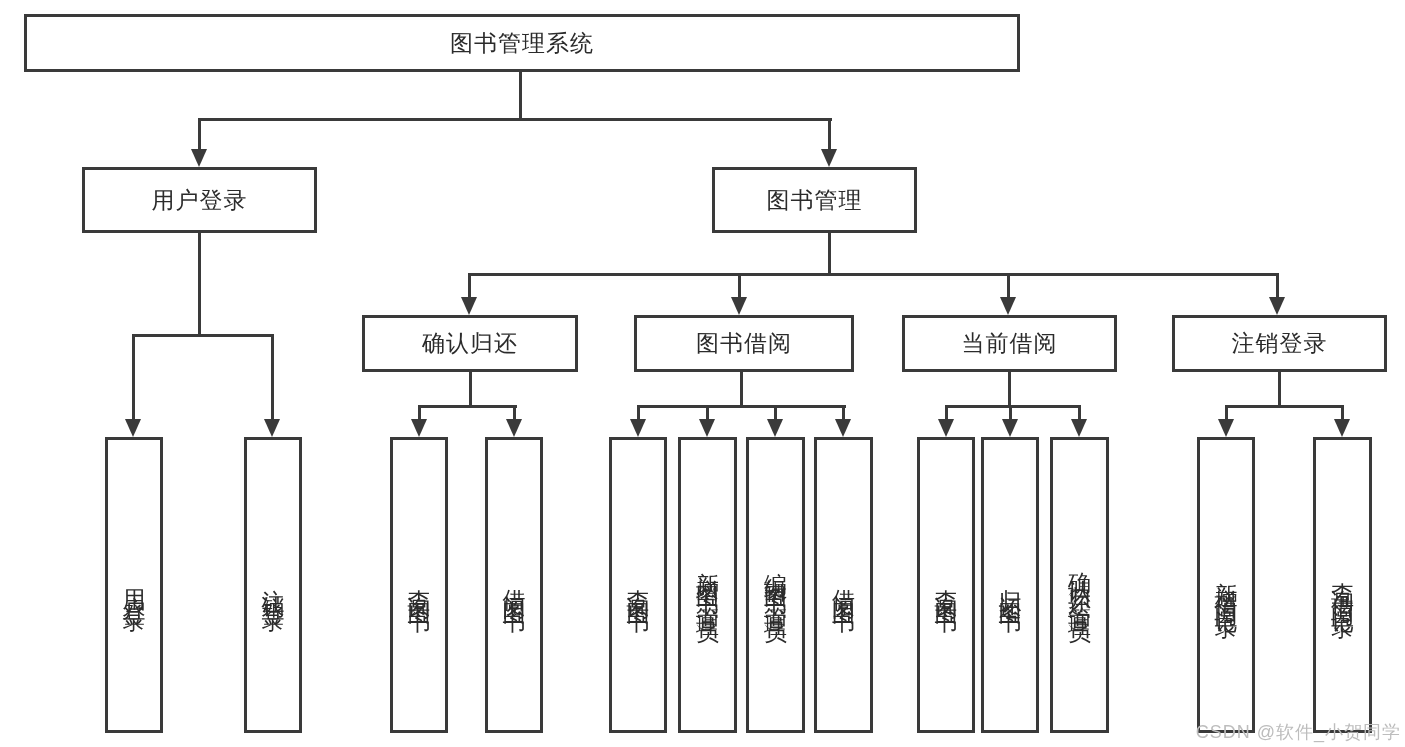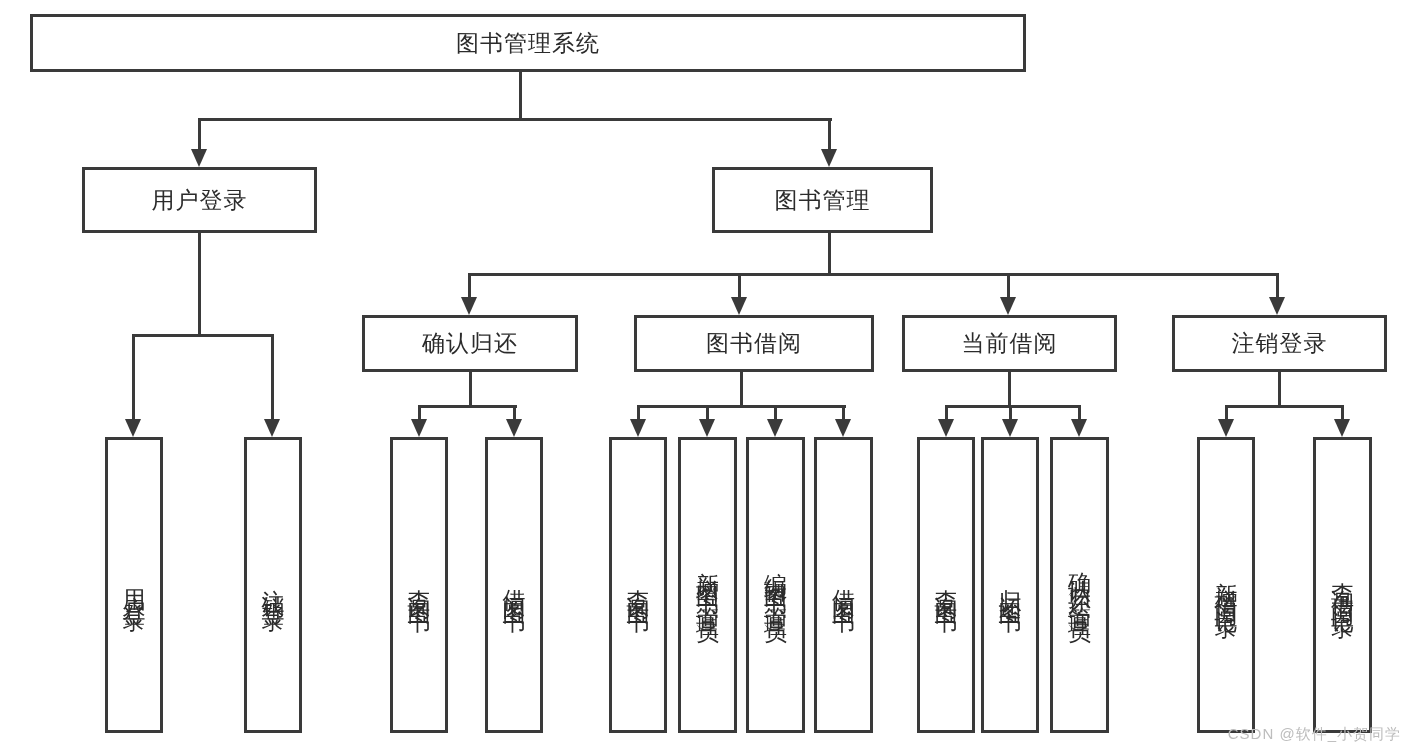--- a/index.html
+++ b/index.html
@@ -37,38 +37,38 @@
     position:absolute;
     width:0;height:0;
     border-left:8px solid transparent;
     border-right:8px solid transparent;
     border-top:18px solid #3a3a3a;
   }
   .watermark{
     position:absolute;
     right:4px;
     bottom:3px;
-    font-size:15px;
+    font-size:18px;
     color:#bdbdbd;
     letter-spacing:1px;
     white-space:nowrap;
   }
 </style>
 </head>
 <body>
 
 <div id="stage">
 
-  <div class="box" style="left:30px;top:14px;width:996px;height:58px;">图书管理系统</div>
+  <div class="box" style="left:24px;top:14px;width:996px;height:58px;">图书管理系统</div>
 
   <div class="box" style="left:82px;top:167px;width:235px;height:66px;">用户登录</div>
-  <div class="box" style="left:712px;top:167px;width:221px;height:66px;">图书管理</div>
+  <div class="box" style="left:712px;top:167px;width:205px;height:66px;">图书管理</div>
 
   <div class="box" style="left:362px;top:315px;width:216px;height:57px;">确认归还</div>
-  <div class="box" style="left:634px;top:315px;width:240px;height:57px;">图书借阅</div>
+  <div class="box" style="left:634px;top:315px;width:220px;height:57px;">图书借阅</div>
   <div class="box" style="left:902px;top:315px;width:215px;height:57px;">当前借阅</div>
   <div class="box" style="left:1172px;top:315px;width:215px;height:57px;">注销登录</div>
 
   <div class="box vbox" style="left:105px;top:437px;width:58px;height:296px;">用户登录</div>
   <div class="box vbox" style="left:244px;top:437px;width:58px;height:296px;">注销登录</div>
 
   <div class="box vbox" style="left:390px;top:437px;width:58px;height:296px;">查询图书</div>
   <div class="box vbox" style="left:485px;top:437px;width:58px;height:296px;">借阅图书</div>
 
   <div class="box vbox" style="left:609px;top:437px;width:58px;height:296px;">查询图书</div>

